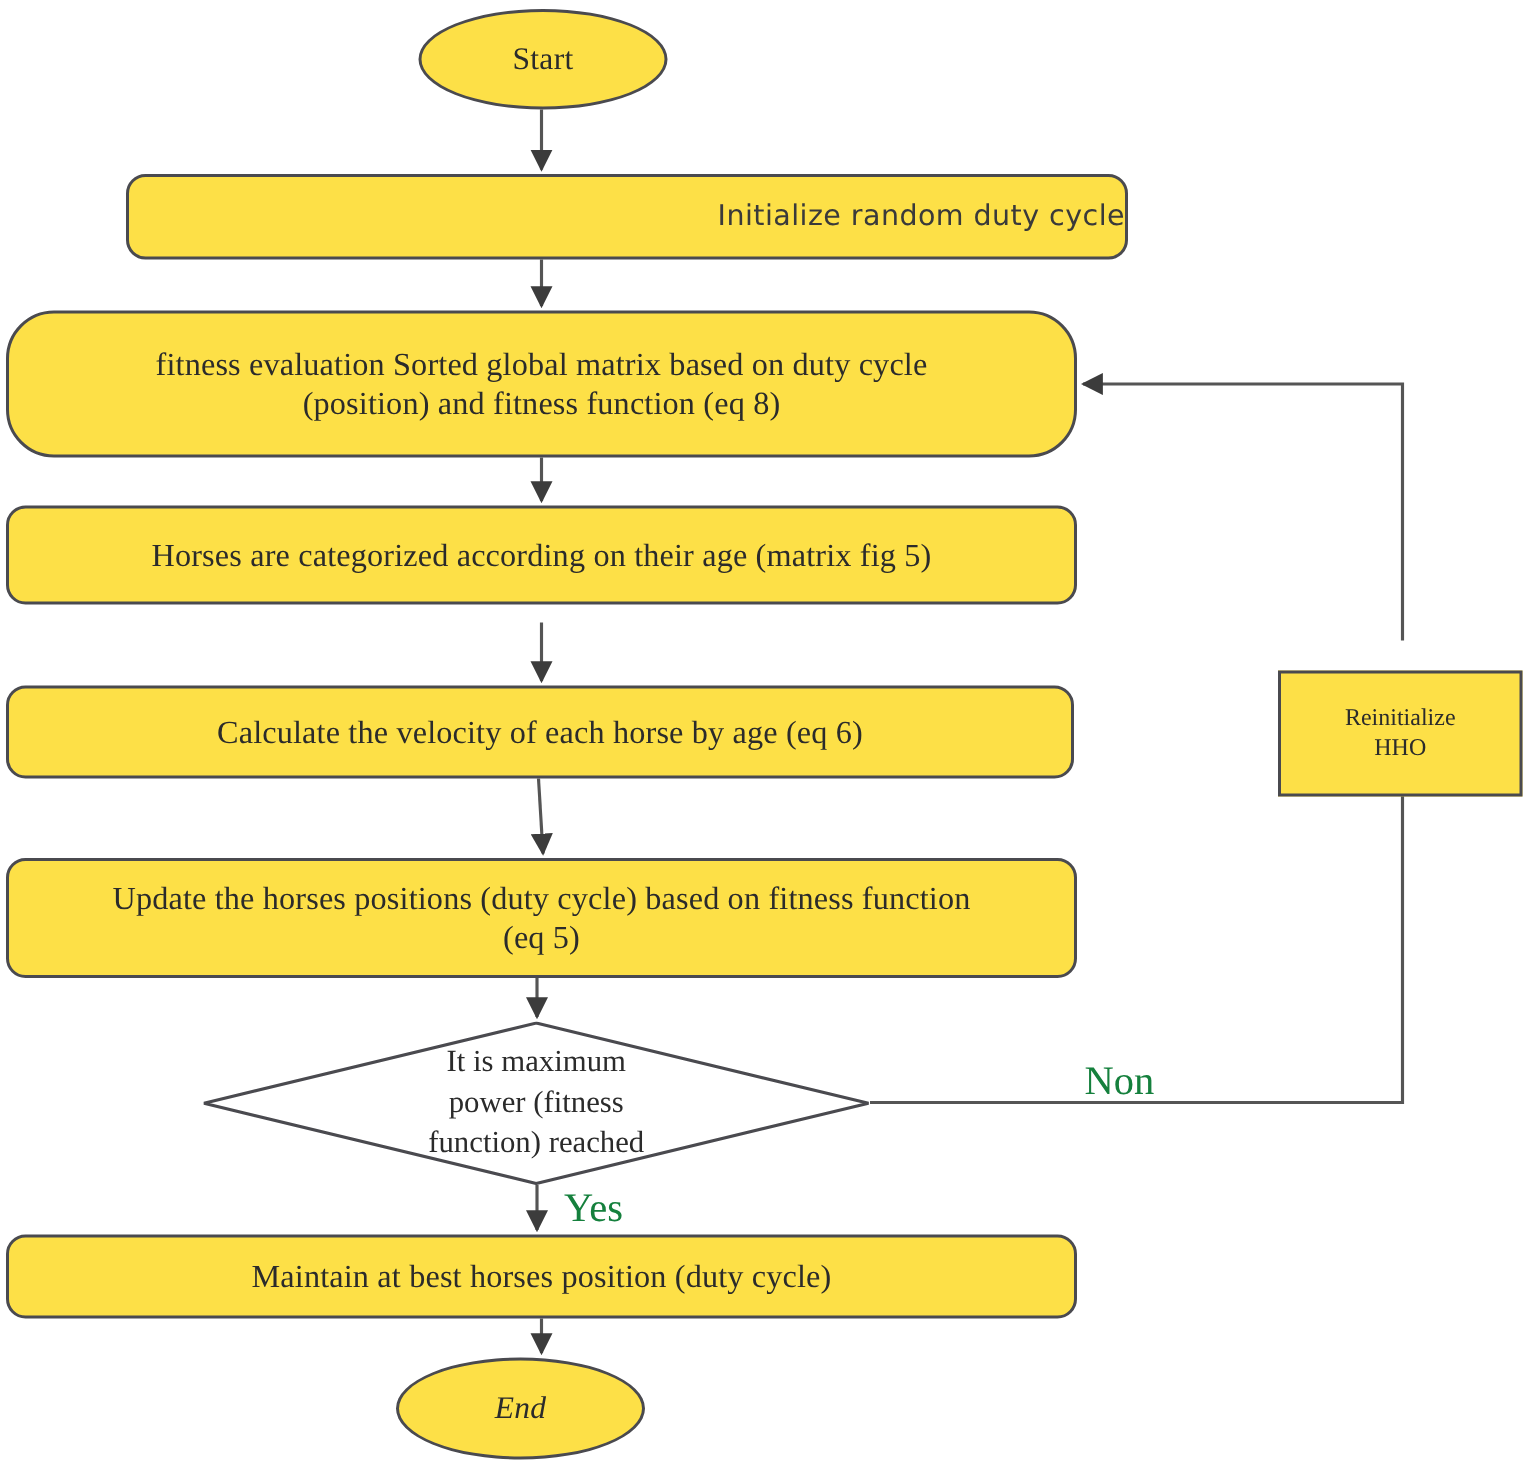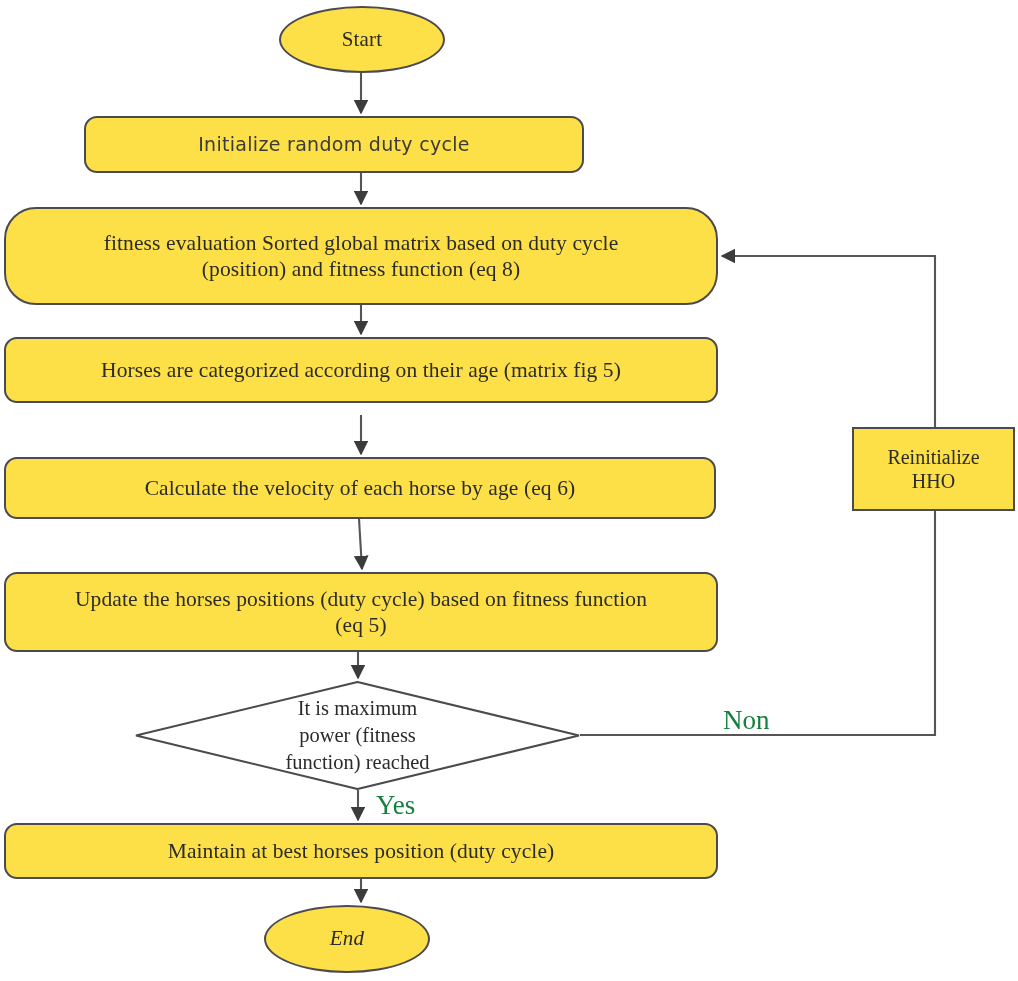--- a/index.html
+++ b/index.html
@@ -59,21 +59,22 @@
   .process.sans {
     font-family: "DejaVu Sans", sans-serif;
     font-size: 19px;
     color: #3a3a3a;
     letter-spacing: 0.3px;
   }
   
   .rect {
     border: 2.2px solid #4a4a4f;
     border-radius: 0;
-    font-size: 20px;
+    font-size: 16px;
+    margin-top: 20px;
   }
   
   .decision {
     background: transparent;
     border: 0;
   }
   .decision .diamond-svg {
     position: absolute;
     left: 0;
     top: 0;
@@ -123,21 +124,21 @@
 
       <path d="M 580 735 L 935 735 L 935 511"></path>
       <path d="M 935 427 L 935 256 L 722 256" marker-end="url(#arrow)"></path>
     </g>
   </svg>
 
   <div class="node terminator" style="left:279px; top:6px; width:166px; height:67px;">
     <span class="txt">Start</span>
   </div>
 
-  <div class="node process sans" style="left:84px; top:116px; width:500px; height:57px;">
+  <div class="node process sans" style="left:84px; top:116px; width:668px; height:57px;text-align:right;">
     <span class="txt">Initialize random duty cycle</span>
   </div>
 
   <div class="node process" style="left:4px; top:207px; width:714px; height:98px;border-radius:32px;">
     <span class="txt">fitness evaluation Sorted global matrix based on duty cycle
 (position) and fitness function (eq 8)</span>
   </div>
 
   <div class="node process" style="left:4px; top:337px; width:714px; height:66px;">
     <span class="txt">Horses are categorized according on their age (matrix fig 5)</span>

